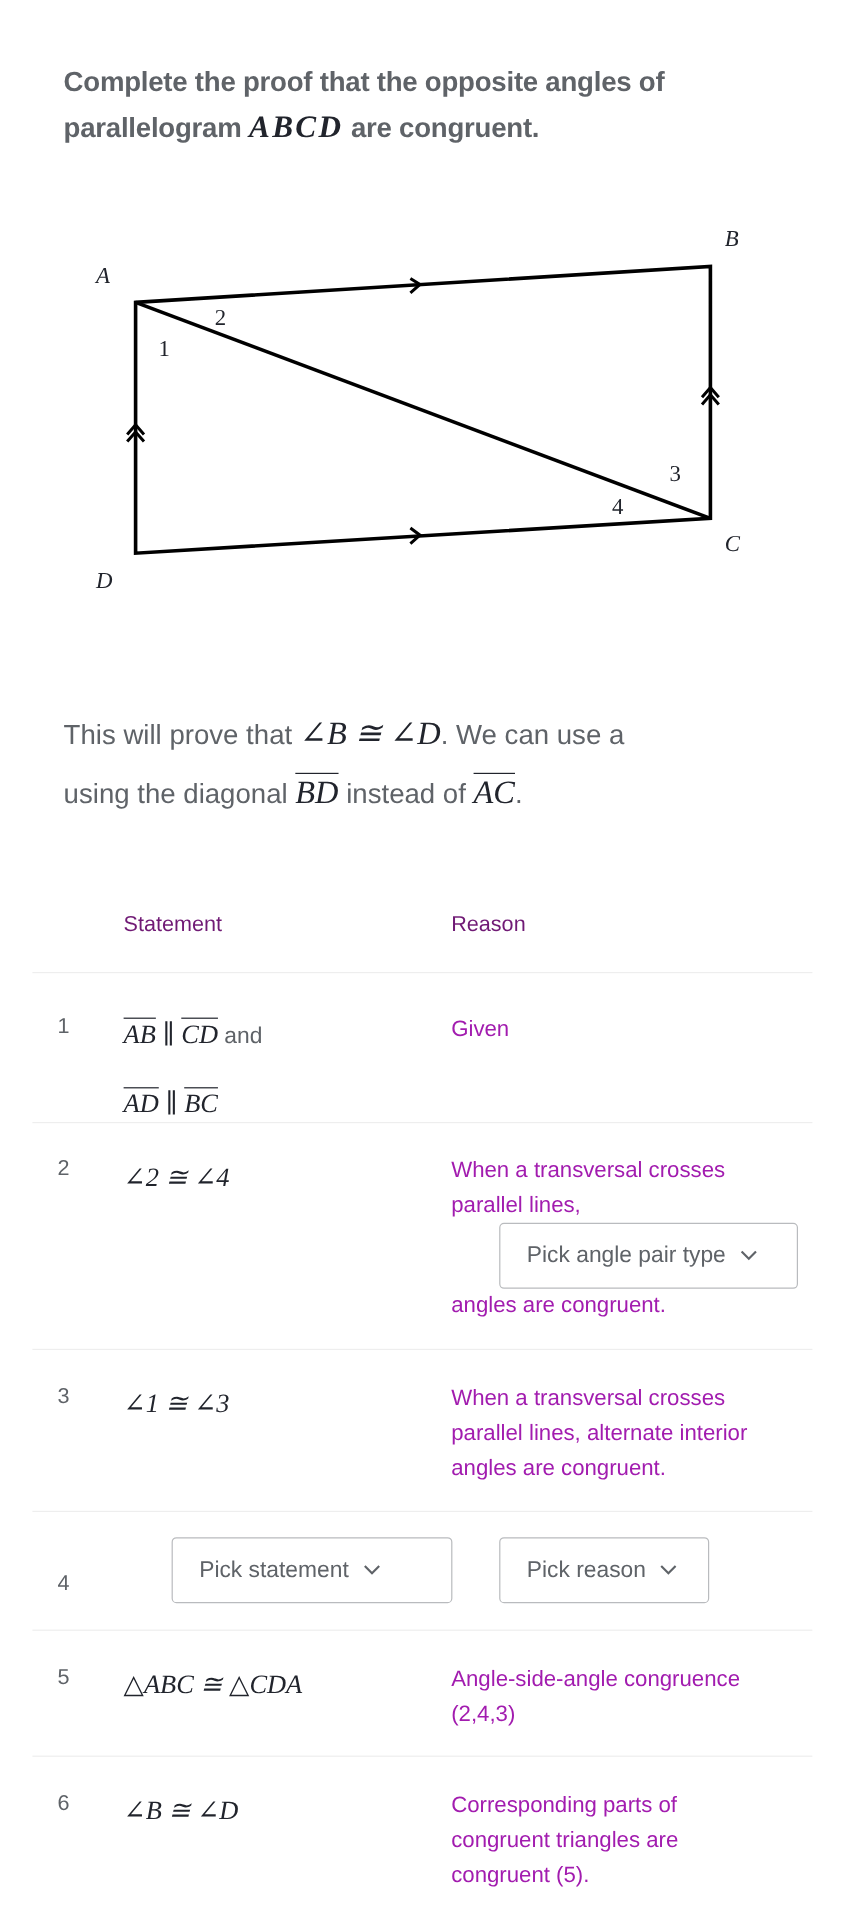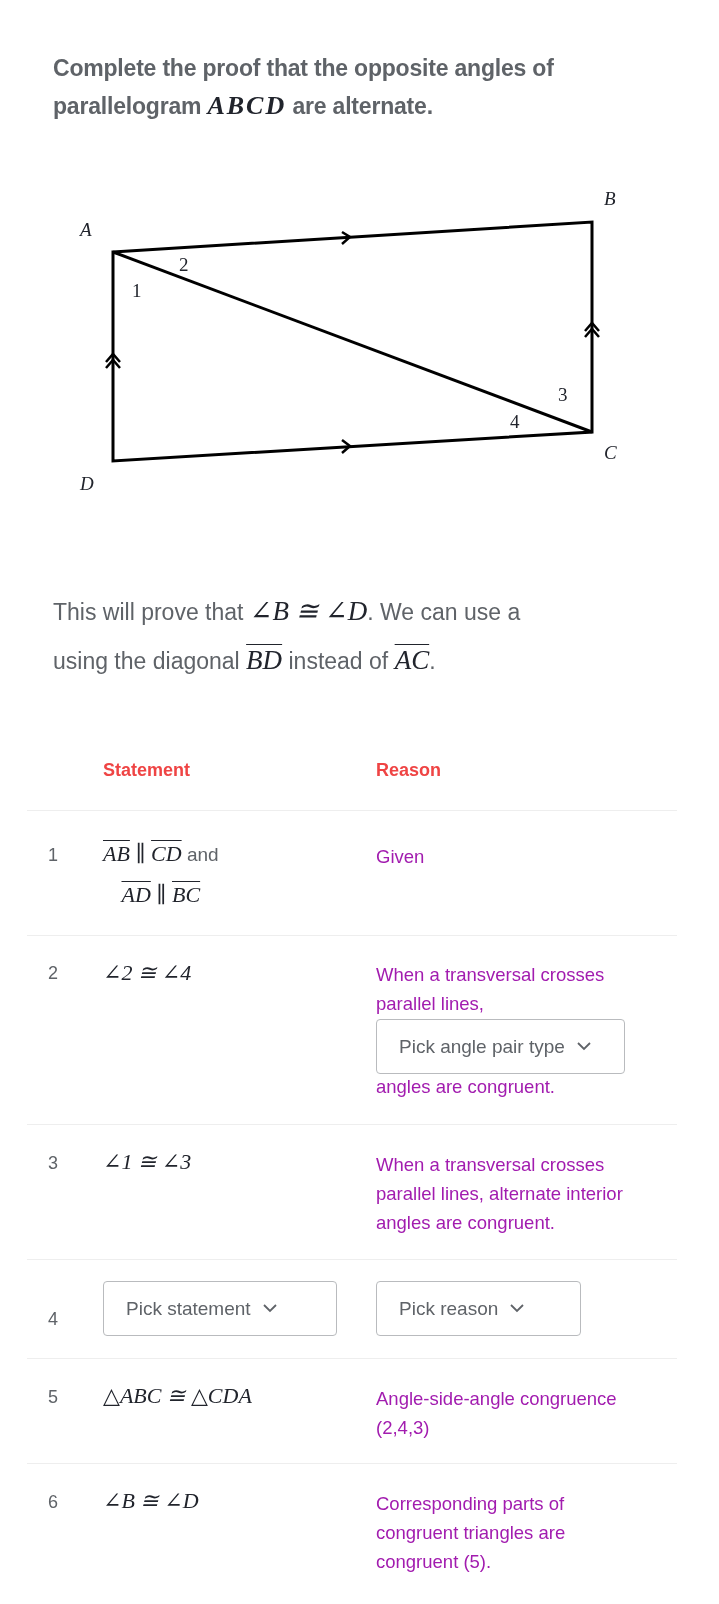--- a/index.html
+++ b/index.html
@@ -9,37 +9,37 @@
   .math .up { font-style: normal; }
   .ov { text-decoration: overline; text-decoration-thickness: 1px; }
   .title { position: absolute; left: 53px; top: 50px; width: 600px; font-size: 23px;
            line-height: 37px; font-weight: bold; color: #5f6368; letter-spacing: -0.2px; }
   .title .math { font-weight: bold; font-size: 26px; letter-spacing: 2px; }
   .diagram { position: absolute; left: 0; top: 170px; }
   .intro { position: absolute; left: 53px; top: 560px; width: 620px; font-size: 23px;
            line-height: 38px; color: #5f6368; margin-top: 32px; }
   .intro .math { font-size: 27px; }
   .intro .l3 { margin-top: 10px; display: block; }
-  .hdr { position: absolute; top: 760px; font-size: 18px; font-weight: bold; color: #ef4444; }
+  .hdr { position: absolute; top: 760px; font-size: 18px; font-weight: normal; color: #701a75; }
   .rowline { position: absolute; left: 27px; width: 650px; height: 1px; background: #eeeeee; }
   .num { position: absolute; left: 48px; font-size: 18px; color: #5f6368; }
-  .stmt { position: absolute; left: 103px; font-size: 22px; line-height: 40px; text-align: center; }
+  .stmt { position: absolute; left: 103px; font-size: 22px; line-height: 56px; }
   .stmt .txt { font-family: "Liberation Sans", sans-serif; font-style: normal; color: #5f6368; font-size: 19px; }
   .reason { position: absolute; left: 376px; width: 285px; font-size: 18.5px; line-height: 29px; color: #a21caf; }
   .dropdown { position: absolute; border: 1px solid #b9bbbe; border-radius: 4px; background: #fff;
               font-size: 19px; color: #5f6368; box-sizing: border-box; display: flex; align-items: center;
-              padding-left: 22px; cursor: pointer; }
+              padding-left: 22px; cursor: pointer; margin-left: 40px; }
   .dropdown .chev { margin-left: 12px; width: 14px; height: 9px; }
 </style>
 </head>
 <body>
 
 <div class="title">
   <span>Complete the proof that the opposite angles of</span><br>
-  <span>parallelogram </span><span class="math">ABCD</span><span> are alternate.</span>
+  <span>parallelogram </span><span class="math">ABCD</span><span> are congruent.</span>
 </div>
 
 <svg class="diagram" width="719" height="340" viewBox="0 170 719 340">
   <g stroke="#000" stroke-width="3" fill="none" stroke-linejoin="miter">
     <polygon points="113,252 592,222 592,432 113,461"></polygon>
     <line x1="113" y1="252" x2="592" y2="432"></line>
 
     <polyline points="342,232 350,237 342,244" stroke-width="2.5"></polyline>
     <polyline points="342,440 350,446 342,453" stroke-width="2.5"></polyline>
 
@@ -107,21 +107,21 @@
 <div class="rowline" style="top:1259px"></div>
 
 <div>
   <div class="num" style="top:1309px">4</div>
   <div class="dropdown" style="left:103px; top:1281px; width:234px; height:55px">
     <span>Pick statement</span>
     <svg class="chev" viewBox="0 0 14 9">
         <polyline points="1,1 7,7 13,1" fill="none" stroke="#5f6368" stroke-width="1.8"></polyline>
       </svg>
   </div>
-  <div class="dropdown" style="left:376px; top:1281px; width:205px; height:55px">
+  <div class="dropdown" style="left:376px; top:1281px; width:175px; height:55px">
     <span>Pick reason</span>
     <svg class="chev" viewBox="0 0 14 9">
         <polyline points="1,1 7,7 13,1" fill="none" stroke="#5f6368" stroke-width="1.8"></polyline>
       </svg>
   </div>
 </div>
 <div class="rowline" style="top:1358px"></div>
 
 <div>
   <div class="num" style="top:1387px">5</div>

